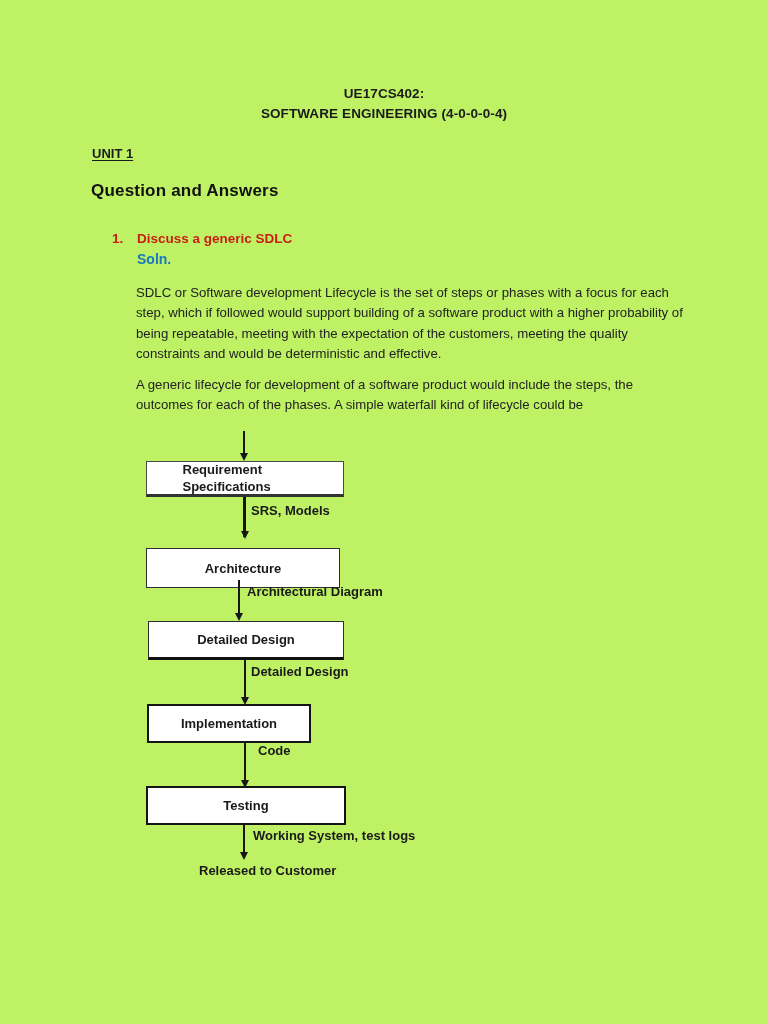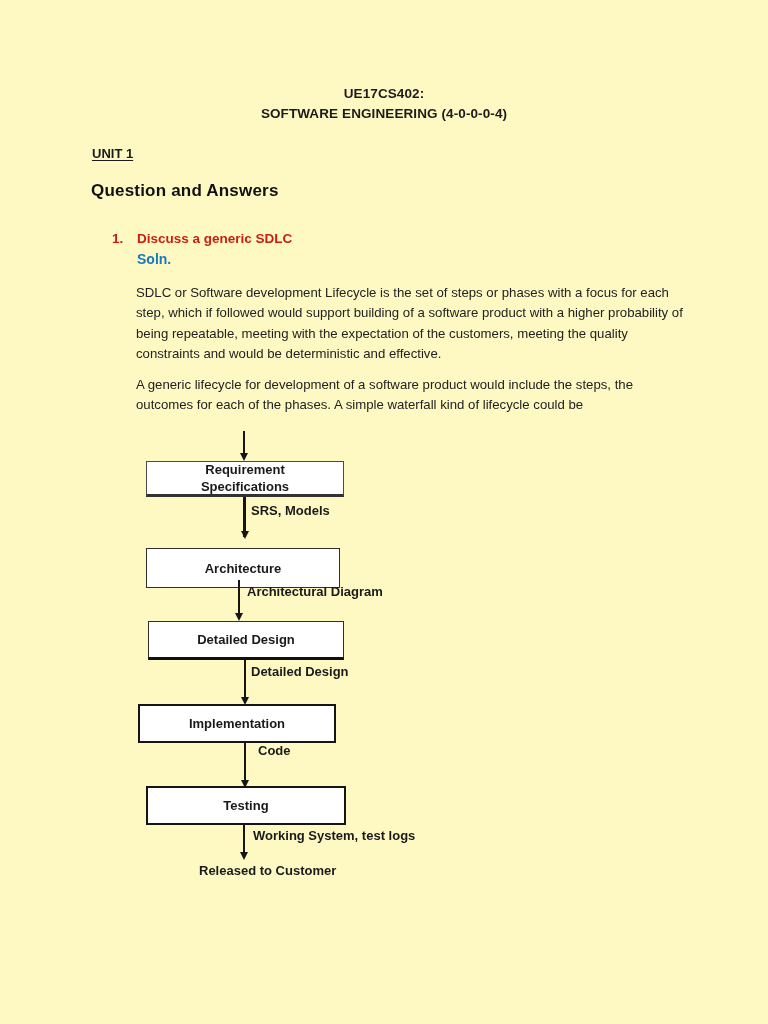--- a/index.html
+++ b/index.html
@@ -3,39 +3,39 @@
 <meta charset="utf-8">
 <style>
   html,body{margin:0;padding:0;}
   body{
     width:768px;height:1024px;
     background:#ffffff;
     font-family:"Liberation Sans", sans-serif;
     color:#1b1b1b;
     -webkit-font-smoothing:antialiased;
   }
-  .page{position:relative;width:768px;height:1024px;background:#fef9c3;overflow:hidden;}
+  .page{position:relative;width:768px;height:1024px;background:#bef264;overflow:hidden;}
   .abs{position:absolute;}
   .center{left:0;right:0;text-align:center;}
   .b{font-weight:bold;}
 
   .doc-title{font-size:13.5px;letter-spacing:.1px;}
   .unit{font-size:13px;text-decoration:underline;text-underline-offset:2px;}
   .section-heading{font-size:17px;letter-spacing:.2px;color:#111;}
 
   .q-red{color:#c81e14;font-size:13.5px;}
   .s-blue{color:#1878c0;font-size:14px;}
 
   .para{font-size:13.2px;line-height:20.4px;width:556px;color:#222;}
 
   
   .fbox{
     box-sizing:border-box;
     display:flex;align-items:center;justify-content:center;
-    text-align:center;font-weight:bold;font-size:13px;color:#1a1a1a;
+    text-align:left;font-weight:bold;font-size:13px;color:#1a1a1a;
     background:#fff;
   }
   .bd-thin{border:1.5px solid #4a4a4a;border-bottom:3px solid #333;}
   .bd-med{border:1.5px solid #2e2e2e;}
   .bd-med-hb{border:1.5px solid #2e2e2e;border-bottom:3px solid #111;}
   .bd-thick{border:2.5px solid #151515;}
 
   .arrow{position:absolute;background:#161616;}
   .arrow::after{
     content:"";position:absolute;left:50%;bottom:-2px;transform:translateX(-50%);
@@ -82,21 +82,21 @@
   <div class="abs arrow w1" style="left:238px;top:580px;height:39px;"></div>
   <div class="abs flabel" style="left:247px;top:584px;">Architectural Diagram</div>
 
   <div class="abs fbox bd-med-hb" style="left:148px;top:621px;width:196px;height:39px;">
     <span>Detailed Design</span>
   </div>
 
   <div class="abs arrow w2" style="left:244px;top:660px;height:43px;"></div>
   <div class="abs flabel" style="left:251px;top:664px;">Detailed Design</div>
 
-  <div class="abs fbox bd-thick" style="left:138px;top:704px;width:198px;height:39px;">
+  <div class="abs fbox bd-thick" style="left:147px;top:704px;width:164px;height:39px;">
     <span>Implementation</span>
   </div>
 
   <div class="abs arrow w2" style="left:244px;top:743px;height:43px;"></div>
   <div class="abs flabel" style="left:258px;top:743px;">Code</div>
 
   <div class="abs fbox bd-thick" style="left:146px;top:786px;width:200px;height:39px;">
     <span>Testing</span>
   </div>
 

